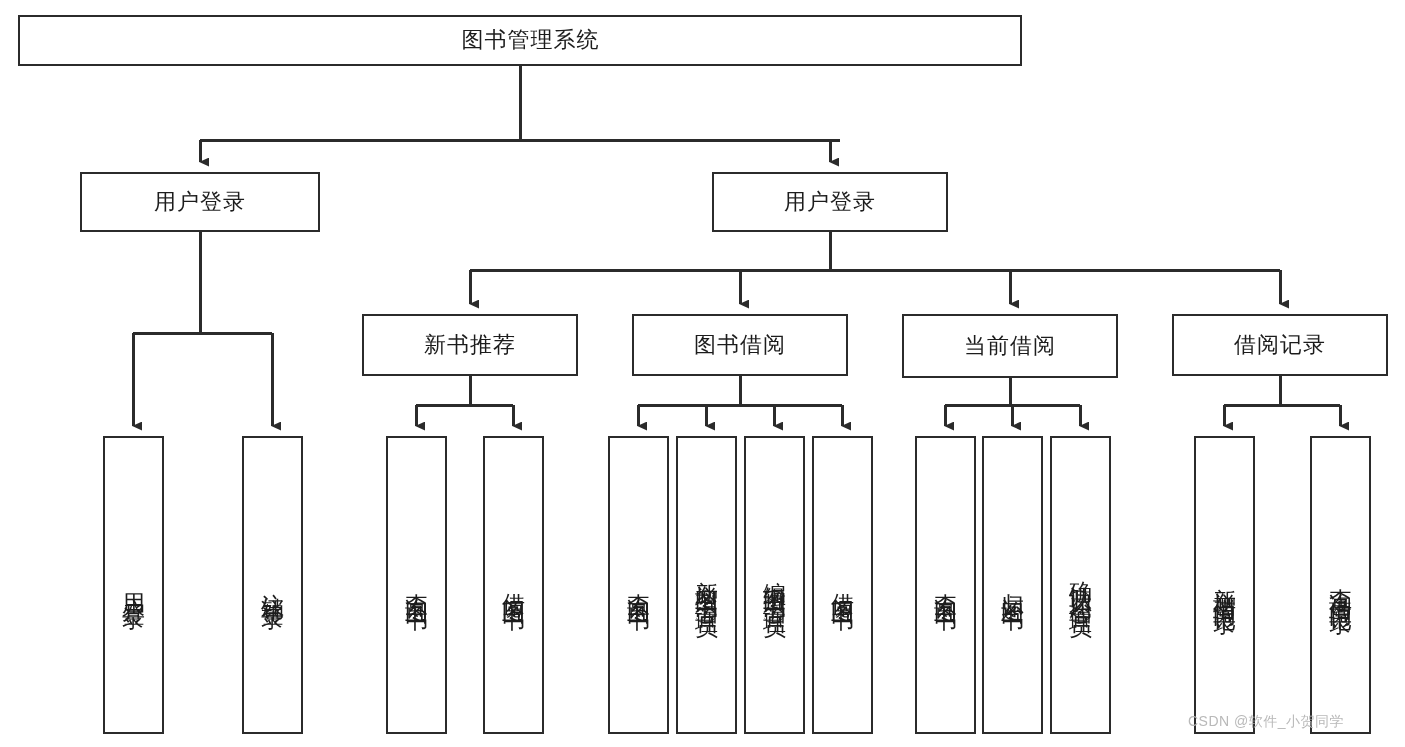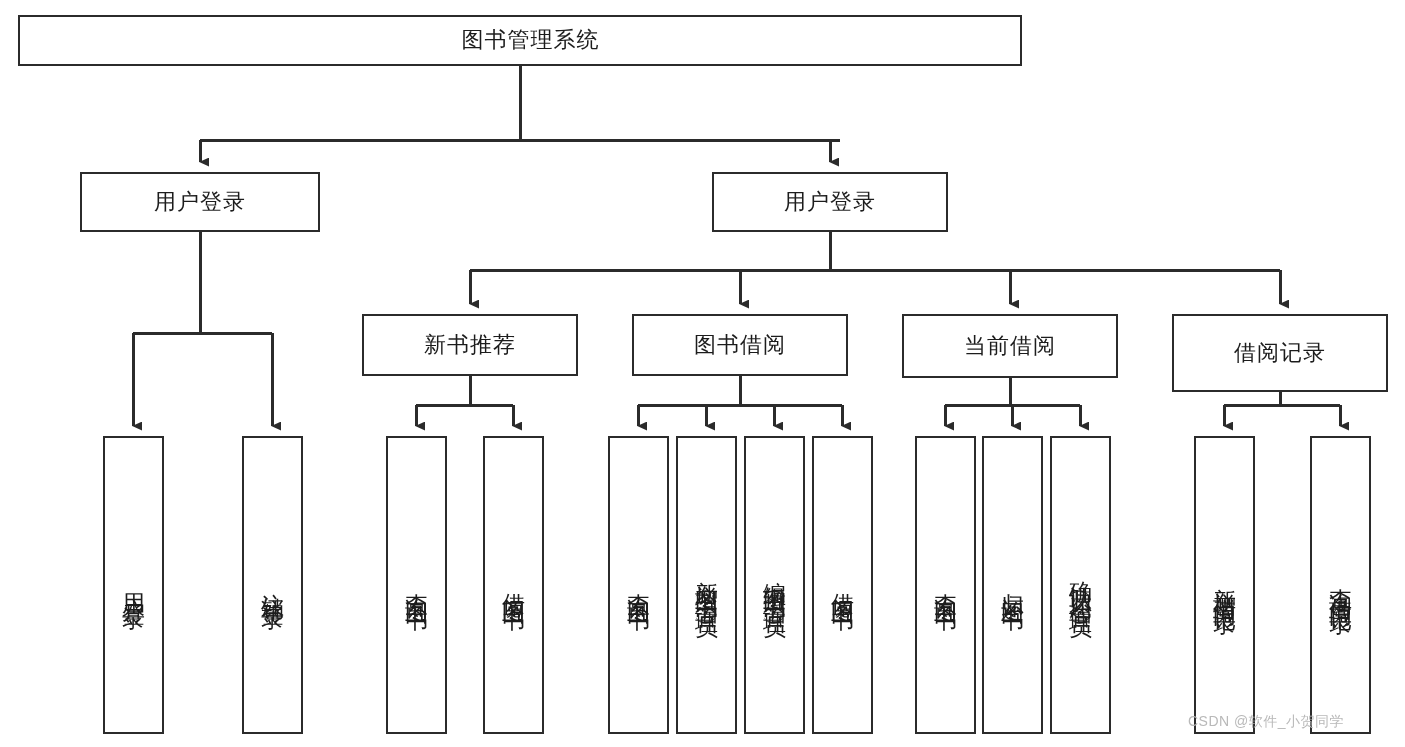--- a/index.html
+++ b/index.html
@@ -131,21 +131,21 @@
 
   <div class="node" style="left: 362px; top: 314px; width: 216px; height: 62px;">
     <span class="node-h">新书推荐</span>
   </div>
   <div class="node" style="left: 632px; top: 314px; width: 216px; height: 62px;">
     <span class="node-h">图书借阅</span>
   </div>
   <div class="node" style="left: 902px; top: 314px; width: 216px; height: 64px;">
     <span class="node-h">当前借阅</span>
   </div>
-  <div class="node" style="left: 1172px; top: 314px; width: 216px; height: 78px;">
+  <div class="node" style="left: 1172px; top: 314px; width: 216px; height: 62px;">
     <span class="node-h">借阅记录</span>
   </div>
 
   <div class="node" style="left: 103px; top: 436px; width: 61px; height: 298px;">
     <span class="node-v">用户登录</span>
   </div>
   <div class="node" style="left: 242px; top: 436px; width: 61px; height: 298px;">
     <span class="node-v">注销登录</span>
   </div>
 

